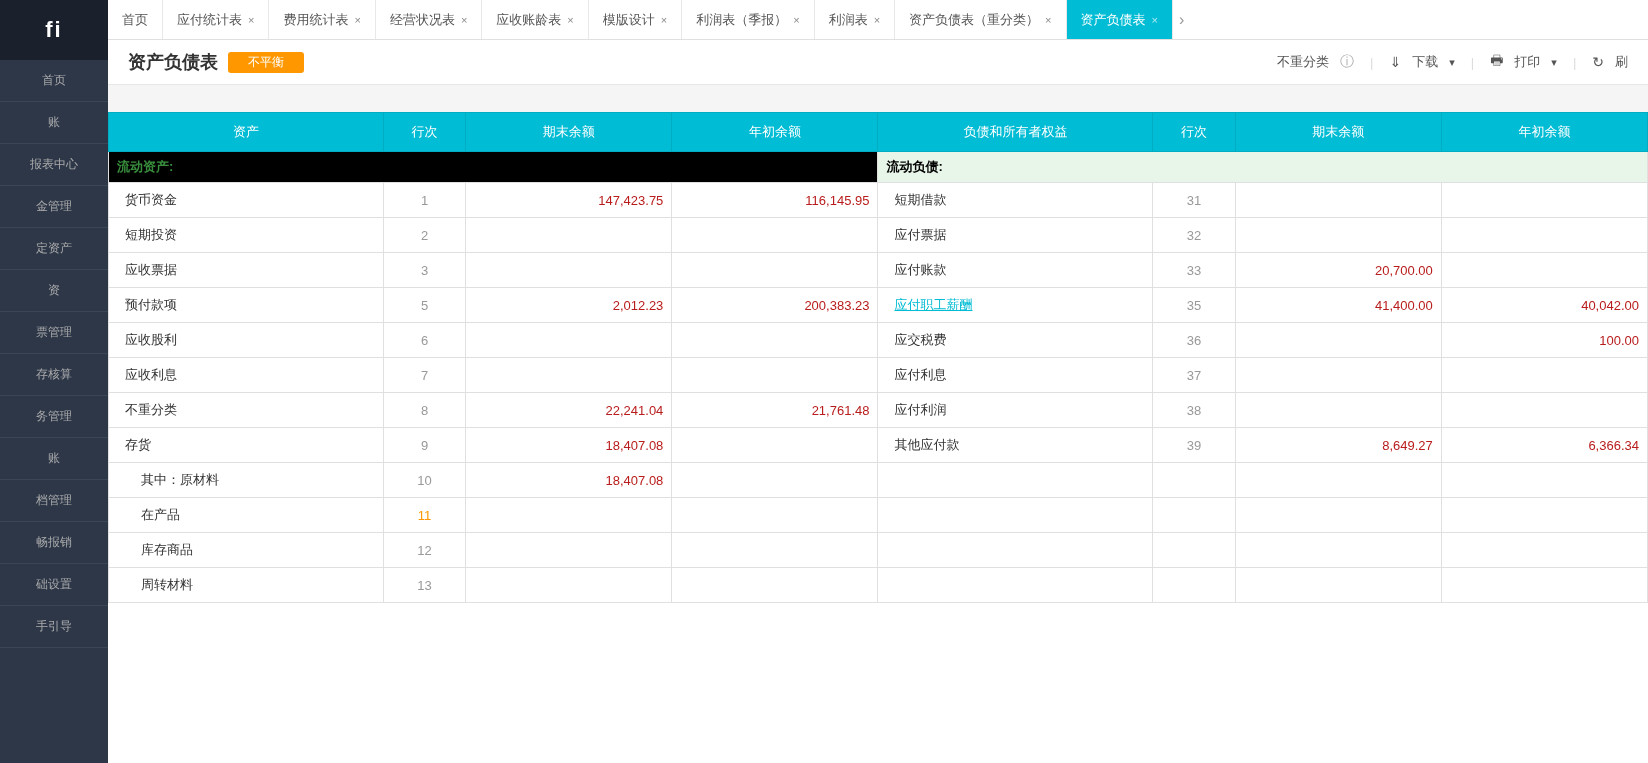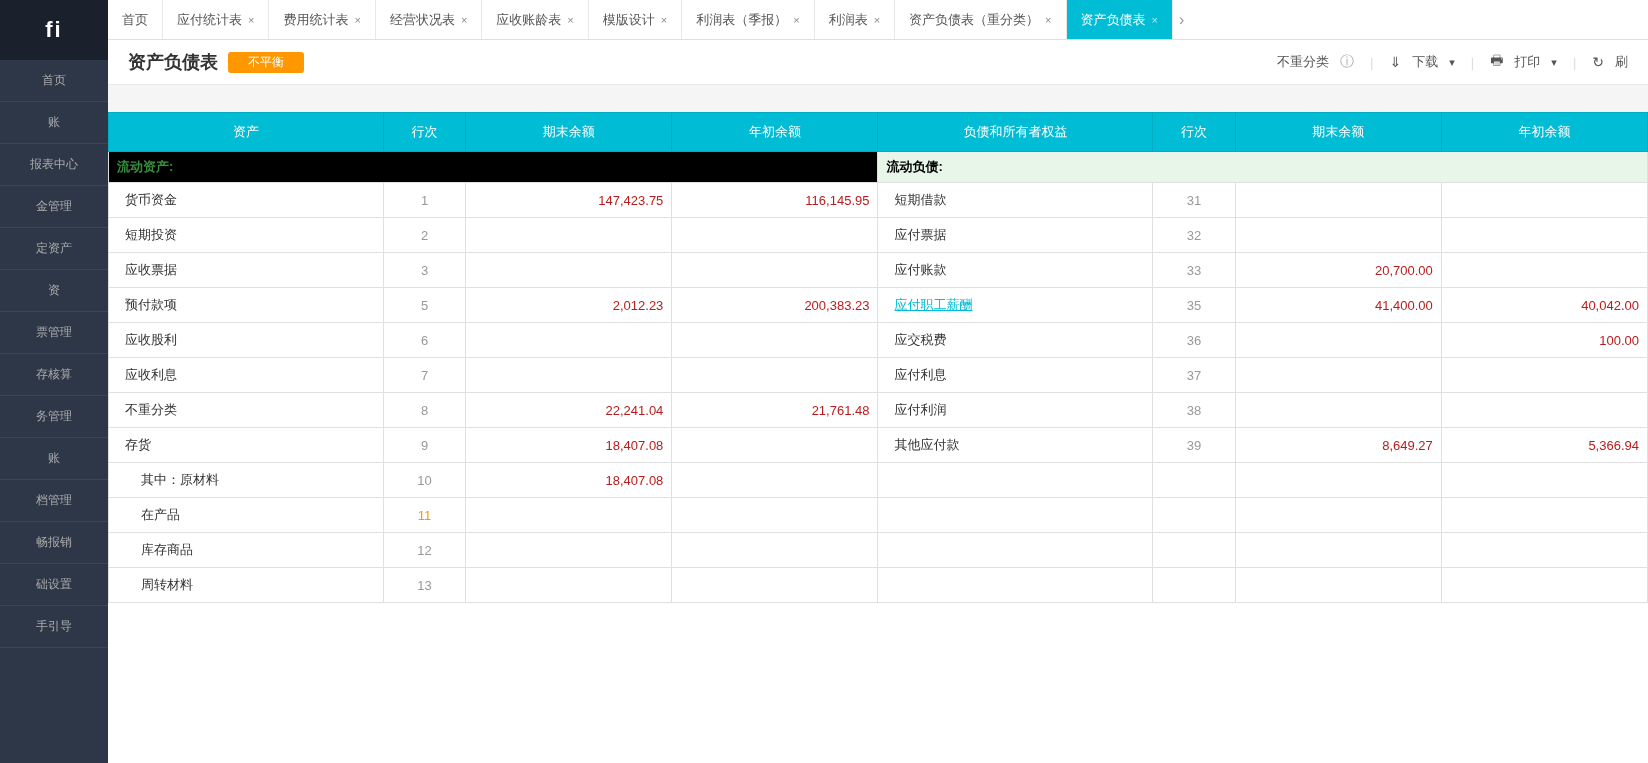--- a/index.html
+++ b/index.html
@@ -374,21 +374,21 @@
             <td class="amount"></td>
           </tr>
           <tr>
             <td class="item-label">存货</td>
             <td class="row-number">9</td>
             <td class="amount">18,407.08</td>
             <td class="amount"></td>
             <td class="item-label">其他应付款</td>
             <td class="row-number">39</td>
             <td class="amount">8,649.27</td>
-            <td class="amount">5,366.94</td>
+            <td class="amount">6,366.34</td>
           </tr>
           <tr>
             <td class="item-label-indent">其中：原材料</td>
             <td class="row-number">10</td>
             <td class="amount">18,407.08</td>
             <td class="amount"></td>
             <td class="item-label"></td>
             <td class="row-number"></td>
             <td class="amount"></td>
             <td class="amount"></td>

